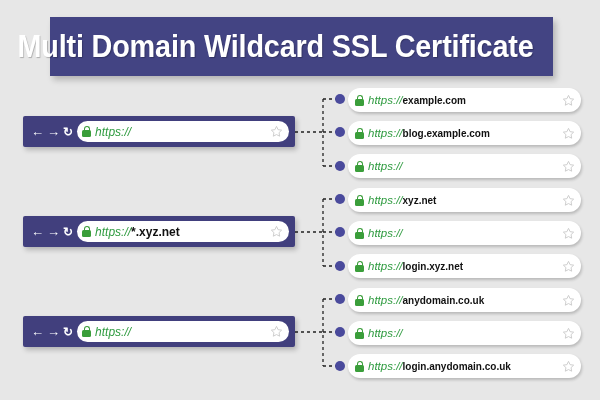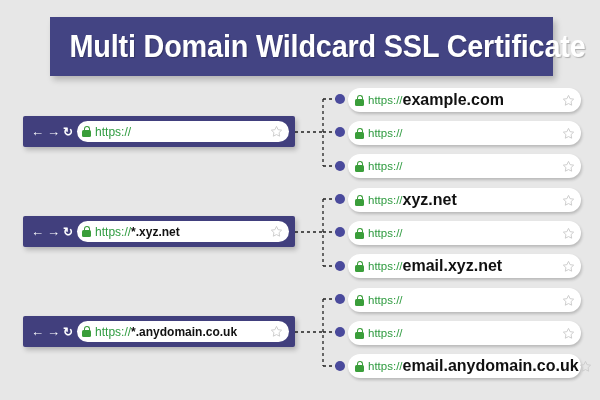--- a/index.html
+++ b/index.html
@@ -19,21 +19,21 @@
   #banner {
     position: absolute;
     left: 50px;
     top: 17px;
     width: 503px;
     height: 59px;
     background: #434483;
     box-shadow: 3px 4px 6px rgba(0,0,0,0.22);
     display: flex;
     align-items: center;
-    justify-content: flex-start;
+    justify-content: flex-end;
   }
   #banner-title {
     color: #ffffff;
     font-family: "Liberation Sans Narrow", "Liberation Sans", sans-serif;
     font-size: 31px;
     font-weight: bold;
     letter-spacing: -0.2px;
     transform: scaleX(0.93);
     white-space: nowrap;
     text-shadow: 1px 1px 1px rgba(0,0,0,0.25);
@@ -138,24 +138,25 @@
     border-bottom: none;
     border-radius: 3px 3px 0 0;
     box-sizing: border-box;
   }
 
   
   .scheme {
     color: #2e9b3f;
     font-size: 11.5px;
     white-space: nowrap;
+    font-style: italic;
   }
   .host {
     color: #111111;
-    font-size: 16px;
+    font-size: 10px;
     font-weight: bold;
     white-space: nowrap;
   }
   .browser-bar .scheme,
   .browser-bar .host { font-size: 12px; }
 
   
   .star {
     margin-left: auto;
     flex: 0 0 auto;
@@ -226,20 +227,21 @@
       </span>
     </div>
   </div>
   <div class="child-row" style="top:33px">
     <div class="child-pill">
       <span class="lock">
           <span class="shackle"></span>
           <span class="body"></span>
         </span>
       <span class="scheme">https://</span>
+      <span class="host">blog.example.com</span>
       <span class="star">
         <svg width="13" height="13" viewBox="0 0 24 24">
             <path d="M12 2.5l2.9 6.1 6.6.9-4.8 4.6 1.2 6.6L12 17.6 6.1 20.7l1.2-6.6L2.5 9.5l6.6-.9z" fill="none" stroke="#cdcdcd" stroke-width="1.8"></path>
           </svg>
       </span>
     </div>
   </div>
   <div class="child-row" style="top:66px">
     <div class="child-pill">
       <span class="lock">
@@ -319,21 +321,21 @@
       </span>
     </div>
   </div>
   <div class="child-row" style="top:66px">
     <div class="child-pill">
       <span class="lock">
           <span class="shackle"></span>
           <span class="body"></span>
         </span>
       <span class="scheme">https://</span>
-      <span class="host">email.xyz.net</span>
+      <span class="host">login.xyz.net</span>
       <span class="star">
         <svg width="13" height="13" viewBox="0 0 24 24">
             <path d="M12 2.5l2.9 6.1 6.6.9-4.8 4.6 1.2 6.6L12 17.6 6.1 20.7l1.2-6.6L2.5 9.5l6.6-.9z" fill="none" stroke="#cdcdcd" stroke-width="1.8"></path>
           </svg>
       </span>
     </div>
   </div>
 </div>
 
 <div class="group" id="group-2">
@@ -354,36 +356,36 @@
       <span class="nav-icon">←</span>
       <span class="nav-icon">→</span>
       <span class="nav-icon reload">↻</span>
     </div>
     <div class="url-pill">
       <span class="lock">
           <span class="shackle"></span>
           <span class="body"></span>
         </span>
       <span class="scheme">https://</span>
-      <span class="host">*.anydomain.co.uk</span>
       <span class="star">
         <svg width="13" height="13" viewBox="0 0 24 24">
             <path d="M12 2.5l2.9 6.1 6.6.9-4.8 4.6 1.2 6.6L12 17.6 6.1 20.7l1.2-6.6L2.5 9.5l6.6-.9z" fill="none" stroke="#cdcdcd" stroke-width="1.8"></path>
           </svg>
       </span>
     </div>
   </div>
 
   <div class="child-row" style="top:0px">
     <div class="child-pill">
       <span class="lock">
           <span class="shackle"></span>
           <span class="body"></span>
         </span>
       <span class="scheme">https://</span>
+      <span class="host">anydomain.co.uk</span>
       <span class="star">
         <svg width="13" height="13" viewBox="0 0 24 24">
             <path d="M12 2.5l2.9 6.1 6.6.9-4.8 4.6 1.2 6.6L12 17.6 6.1 20.7l1.2-6.6L2.5 9.5l6.6-.9z" fill="none" stroke="#cdcdcd" stroke-width="1.8"></path>
           </svg>
       </span>
     </div>
   </div>
   <div class="child-row" style="top:33px">
     <div class="child-pill">
       <span class="lock">
@@ -398,21 +400,21 @@
       </span>
     </div>
   </div>
   <div class="child-row" style="top:66px">
     <div class="child-pill">
       <span class="lock">
           <span class="shackle"></span>
           <span class="body"></span>
         </span>
       <span class="scheme">https://</span>
-      <span class="host">email.anydomain.co.uk</span>
+      <span class="host">login.anydomain.co.uk</span>
       <span class="star">
         <svg width="13" height="13" viewBox="0 0 24 24">
             <path d="M12 2.5l2.9 6.1 6.6.9-4.8 4.6 1.2 6.6L12 17.6 6.1 20.7l1.2-6.6L2.5 9.5l6.6-.9z" fill="none" stroke="#cdcdcd" stroke-width="1.8"></path>
           </svg>
       </span>
     </div>
   </div>
 </div>
 
 </body></html>

